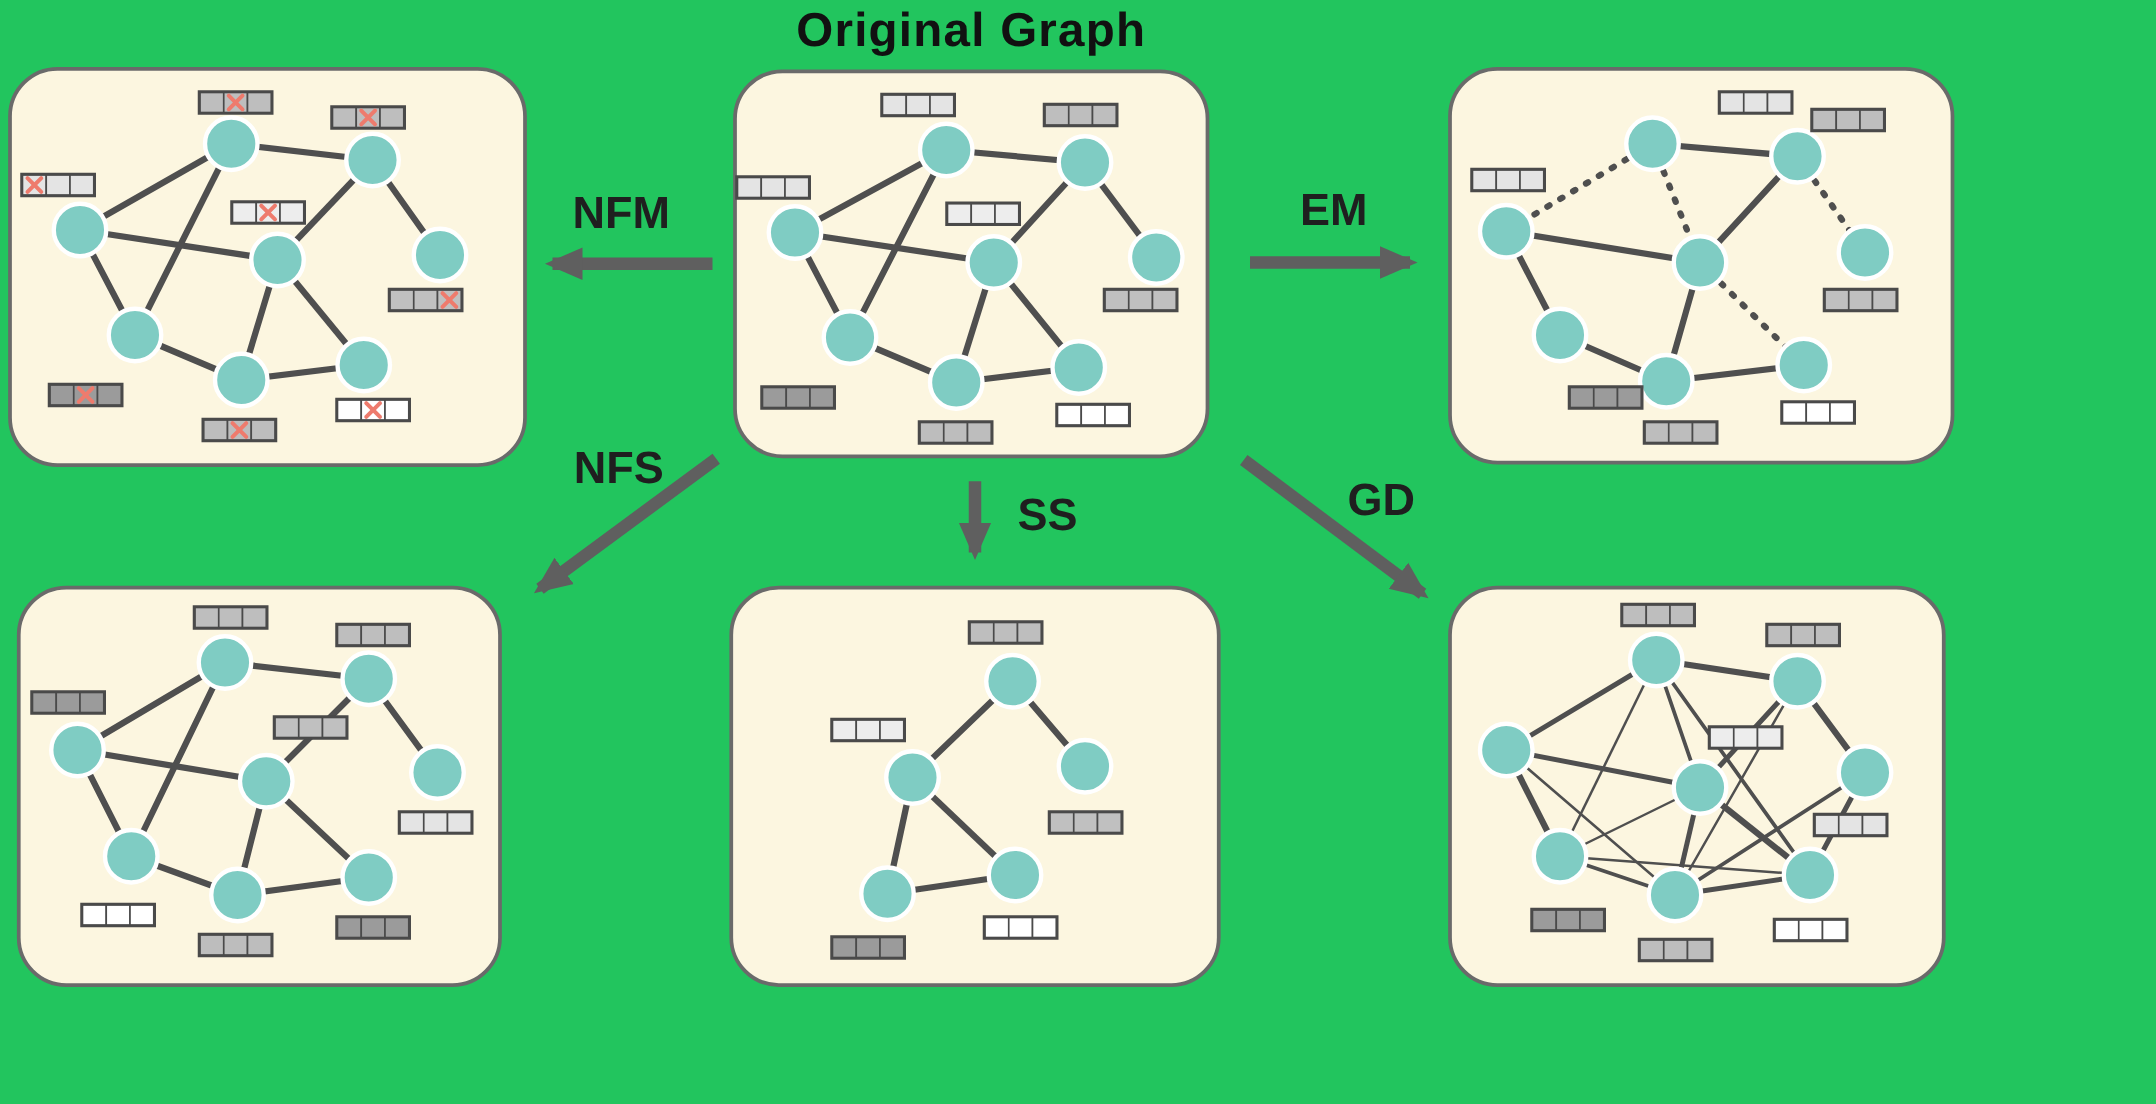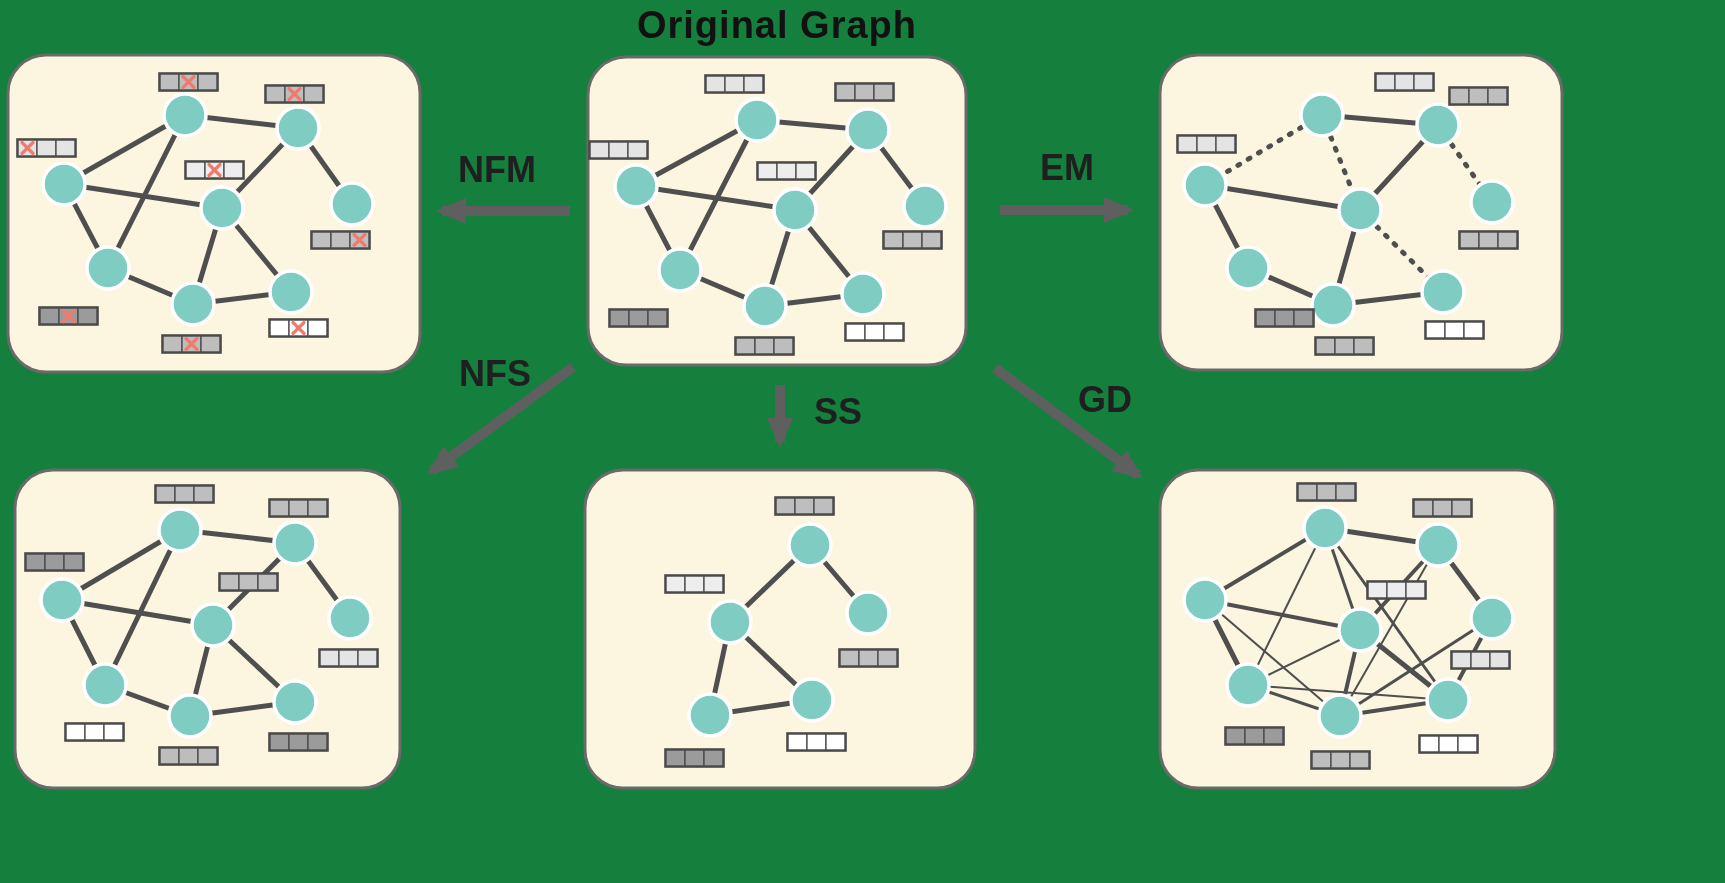--- a/index.html
+++ b/index.html
@@ -1,19 +1,19 @@
 <!DOCTYPE html>
 <html><head>
 <meta charset="utf-8">
 <style>
   html,body{margin:0;padding:0;background:#ffffff;}
   .stage{
     position:relative;
     width:1725px;height:883px;
-    background:#15803d;
+    background:#22c55e;
     font-family:"Liberation Sans", sans-serif;
     overflow:hidden;
   }
   .title{
     position:absolute;
     left:588px;top:0px;width:378px;
     text-align:center;
     font-size:38px;
     font-weight:600;
     color:#111111;

